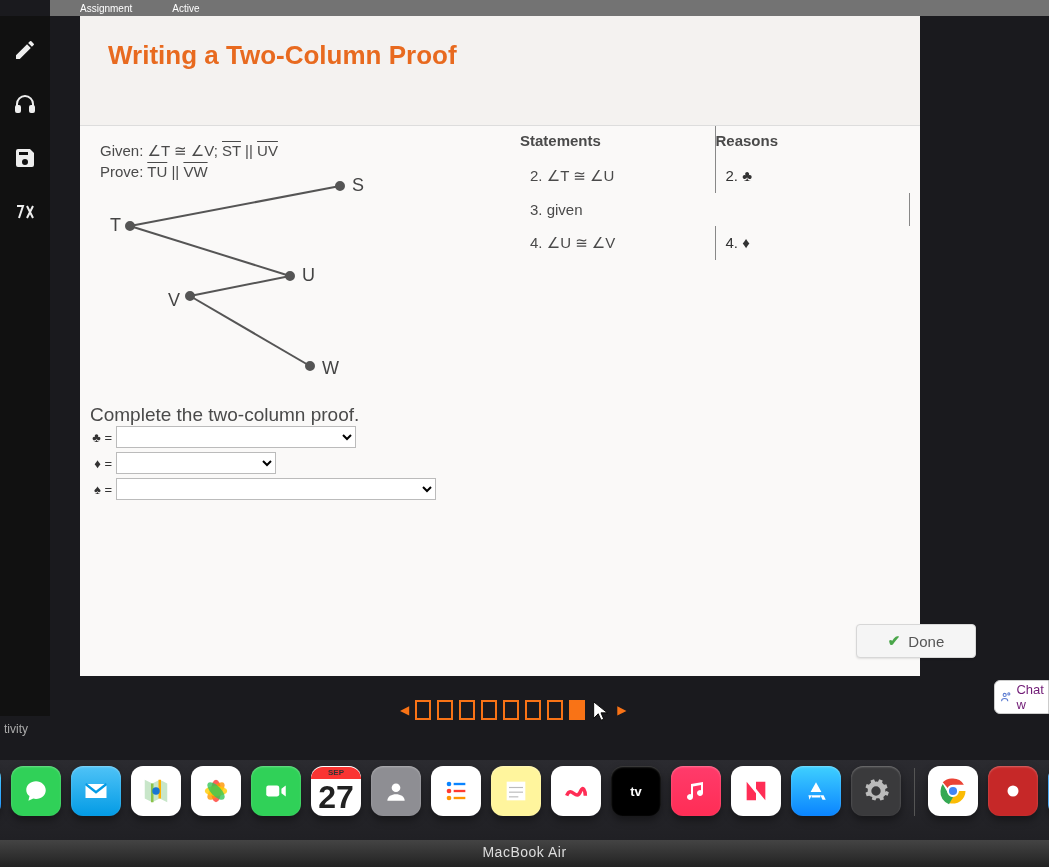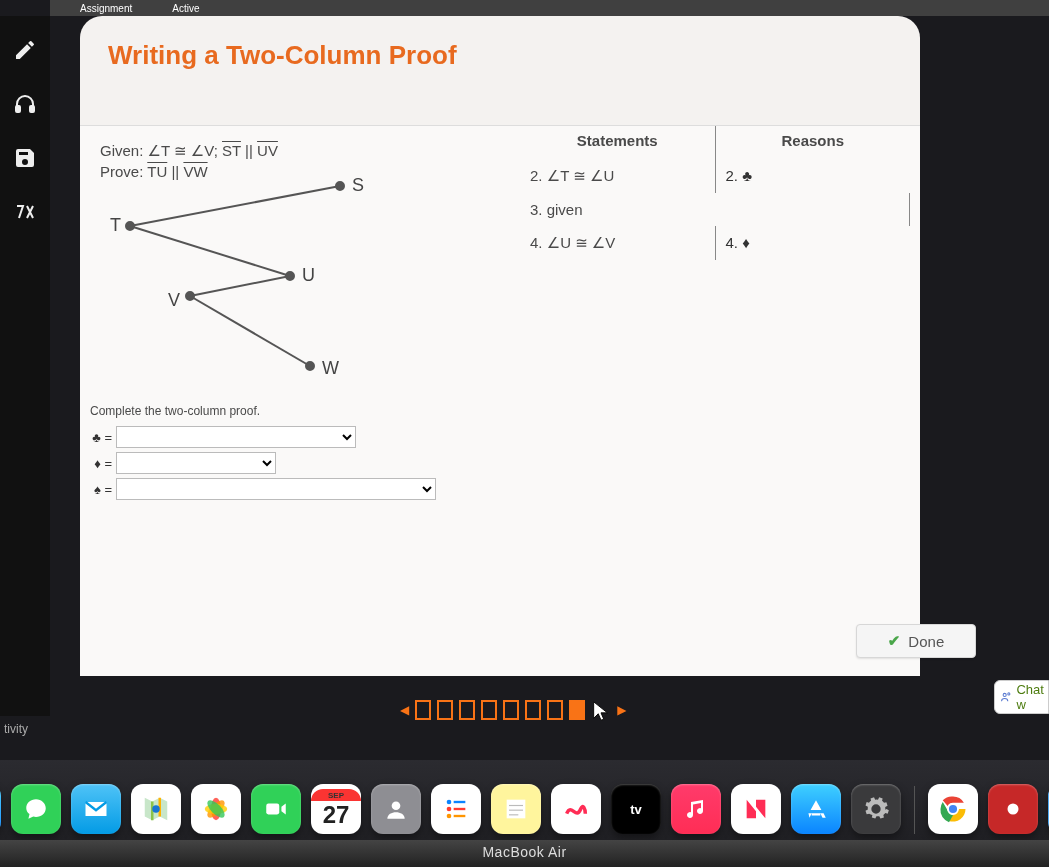--- a/index.html
+++ b/index.html
@@ -3,21 +3,21 @@
 <meta charset="utf-8">
 <style>
   * { box-sizing: border-box; margin: 0; padding: 0; }
   html, body { width: 1049px; height: 867px; overflow: hidden; font-family: Arial, Helvetica, sans-serif; }
   body { background: #1a1a1e; }
 
   
   .top-banner {
     position: absolute;
     top: 0; left: 50px; right: 0; height: 16px;
-    background: #404040;
+    background: #737373;
     color: #fff;
     font-size: 10px;
     padding-left: 30px;
     display: flex;
     gap: 40px;
     align-items: center;
   }
 
   
   .left-tools {
@@ -28,21 +28,21 @@
     padding-top: 20px; gap: 26px;
   }
   .tool-icon { width: 28px; height: 28px; color: #eee; display:flex; align-items:center; justify-content:center; }
   .tool-icon svg { width: 24px; height: 24px; }
 
   
   .worksheet {
     position: absolute;
     top: 16px; left: 80px; width: 840px; height: 660px;
     background: #f4f2f0;
-    display: flex; flex-direction: column; border-radius: 22px;
+    display: flex; flex-direction: column;
   }
   .ws-title {
     color: #e86a1f;
     font-weight: bold;
     font-size: 26px;
     padding: 24px 20px 14px 28px;
   }
   .ws-body {
     flex: 1;
     background: #faf9f8;
@@ -59,21 +59,21 @@
   .diagram {
     position: absolute;
     top: 40px; left: 10px;
     width: 340px; height: 230px;
   }
   .diagram svg { width: 100%; height: 100%; }
 
   .complete-label {
     position: absolute;
     top: 278px; left: 10px;
-    font-size: 12px;
+    font-size: 19px;
     color: #4a4a4a;
   }
   .answer-inputs {
     position: absolute;
     top: 300px; left: 10px;
     display: flex; flex-direction: column; gap: 4px;
   }
   .answer-row { display: flex; align-items: center; gap: 4px; font-size: 13px; }
   .answer-row select {
     height: 22px;
@@ -85,21 +85,21 @@
 
   
   .proof-table {
     position: absolute;
     top: 0px; left: 440px;
     width: 390px;
     font-size: 15px;
     color: #4a4a4a;
   }
   .pt-head { display: flex; }
-  .pt-head .col { flex: 1; text-align: center; font-weight: bold; padding: 6px 0 10px; }
+  .pt-head .col { flex: 1; text-align: left; font-weight: bold; padding: 6px 0 10px; }
   .pt-head .col:first-child { border-right: 1px solid #888; }
   .pt-row { display: flex; }
   .pt-row .cell { flex: 1; padding: 8px 10px; }
   .pt-row .cell:first-child { border-right: 1px solid #888; }
   .suit { color:#333; }
 
   
   .done-btn {
     position: absolute;
     right: -56px; bottom: 18px;
@@ -116,21 +116,21 @@
   
   .chat-peek {
     position: absolute;
     right: 0; top: 680px;
     width: 55px; height: 34px;
     background: #fff;
     border: 1px solid #ccc;
     border-radius: 6px 0 0 6px;
     display: flex; align-items: center; gap: 4px;
     padding-left: 5px;
-    color: #4d7c0f;
+    color: #701a75;
     font-size: 13px;
     overflow: hidden;
   }
   .chat-peek svg { width:16px; height:16px; }
 
   
   .page-strip {
     position: absolute;
     top: 700px; left: 400px;
     display: flex; align-items: center; gap: 6px;
@@ -144,36 +144,36 @@
   .activity-label {
     position: absolute; left: 4px; top: 722px;
     color: #aaa; font-size: 12px;
   }
 
   
   .dock-shelf {
     position: absolute;
     top: 760px; left: 0; right: 0; height: 80px;
     background: linear-gradient(#2b2b30, #202024);
-    display: flex; align-items: flex-end; justify-content: center;
+    display: flex; align-items: flex-start; justify-content: center;
   }
   .dock {
     display: flex; gap: 10px; align-items: flex-end;
     padding: 6px 10px;
   }
   .dock-icon {
     width: 50px; height: 50px; border-radius: 12px;
     display: flex; align-items: center; justify-content: center;
     font-size: 20px; color: #fff; font-weight: bold;
     box-shadow: 0 4px 8px rgba(0,0,0,.4), inset 0 1px 2px rgba(255,255,255,.3);
   }
   .dock-icon.small-text { font-size: 13px; }
   .calendar-icon { background: #fff; color:#333; flex-direction: column; }
   .calendar-icon .bar { width:100%; height:12px; background:#fa3432; border-radius:12px 12px 0 0; font-size:8px; display:flex; align-items:center; justify-content:center;}
-  .calendar-icon .num { font-size: 24px; color:#222; }
+  .calendar-icon .num { font-size: 32px; color:#222; }
 
   
   .laptop-band {
     position: absolute;
     top: 840px; left: 0; right: 0; height: 27px;
     background: linear-gradient(#444, #222);
     display: flex; align-items: flex-start; justify-content: center;
     color: #ddd; font-size: 14px; letter-spacing: .5px;
     padding-top: 4px;
   }

